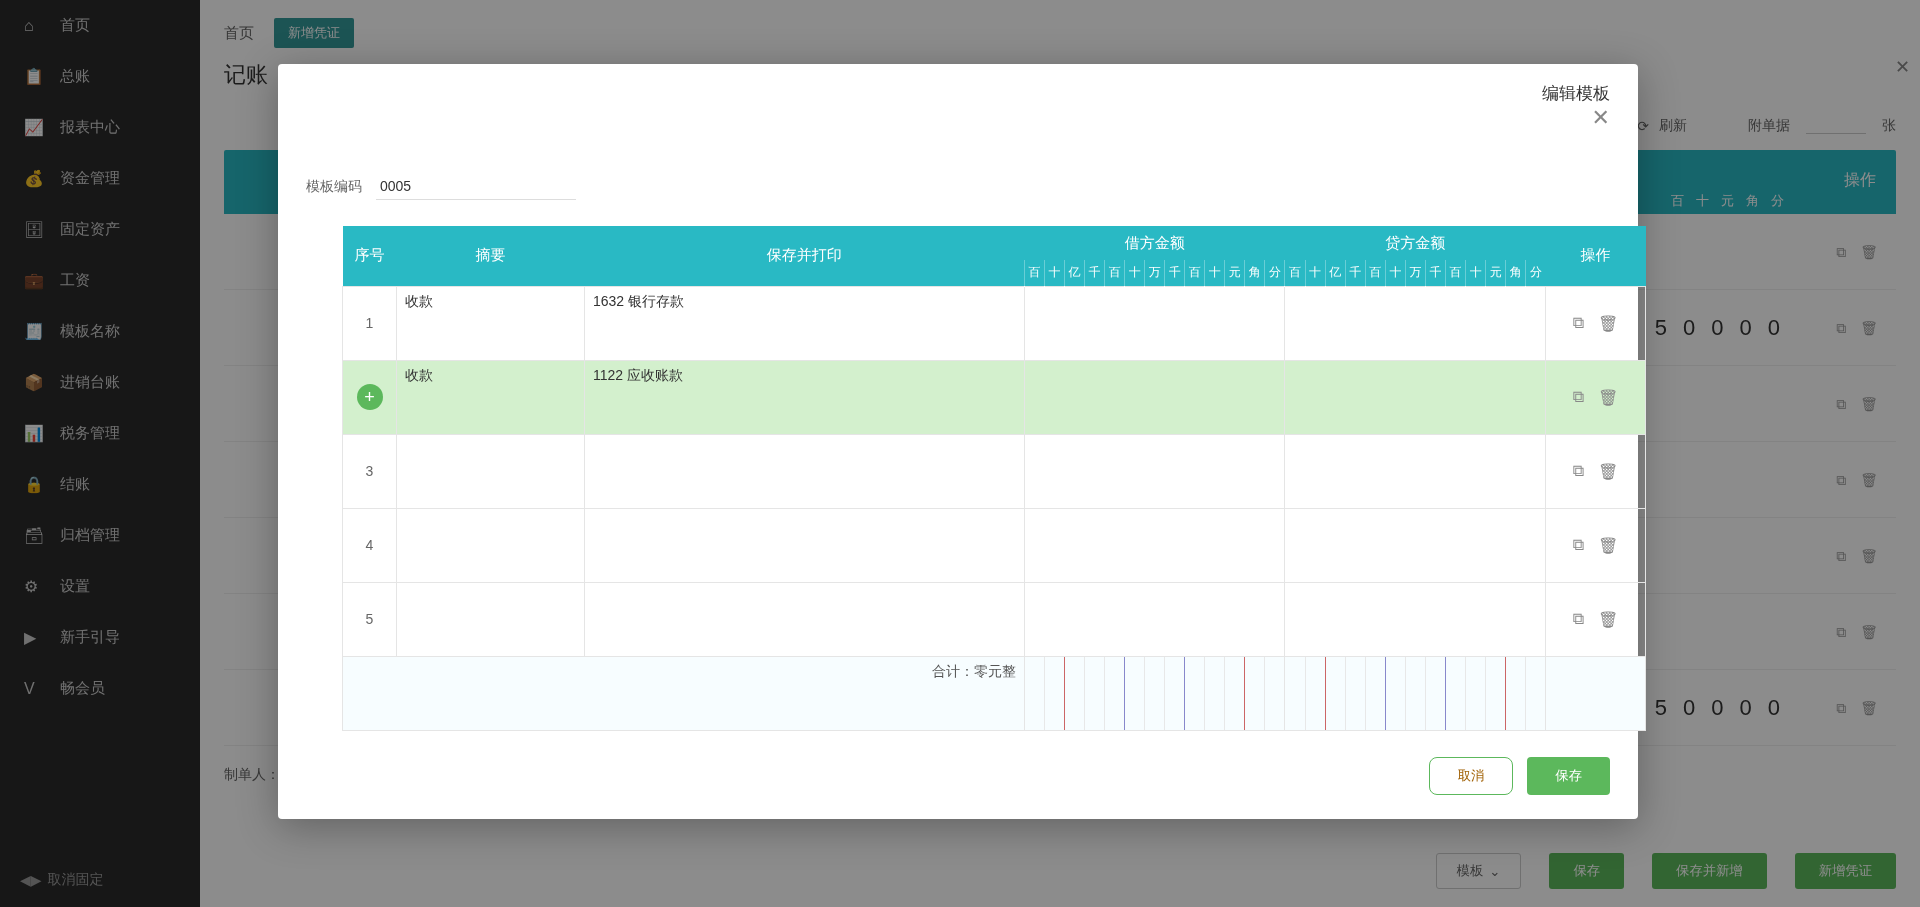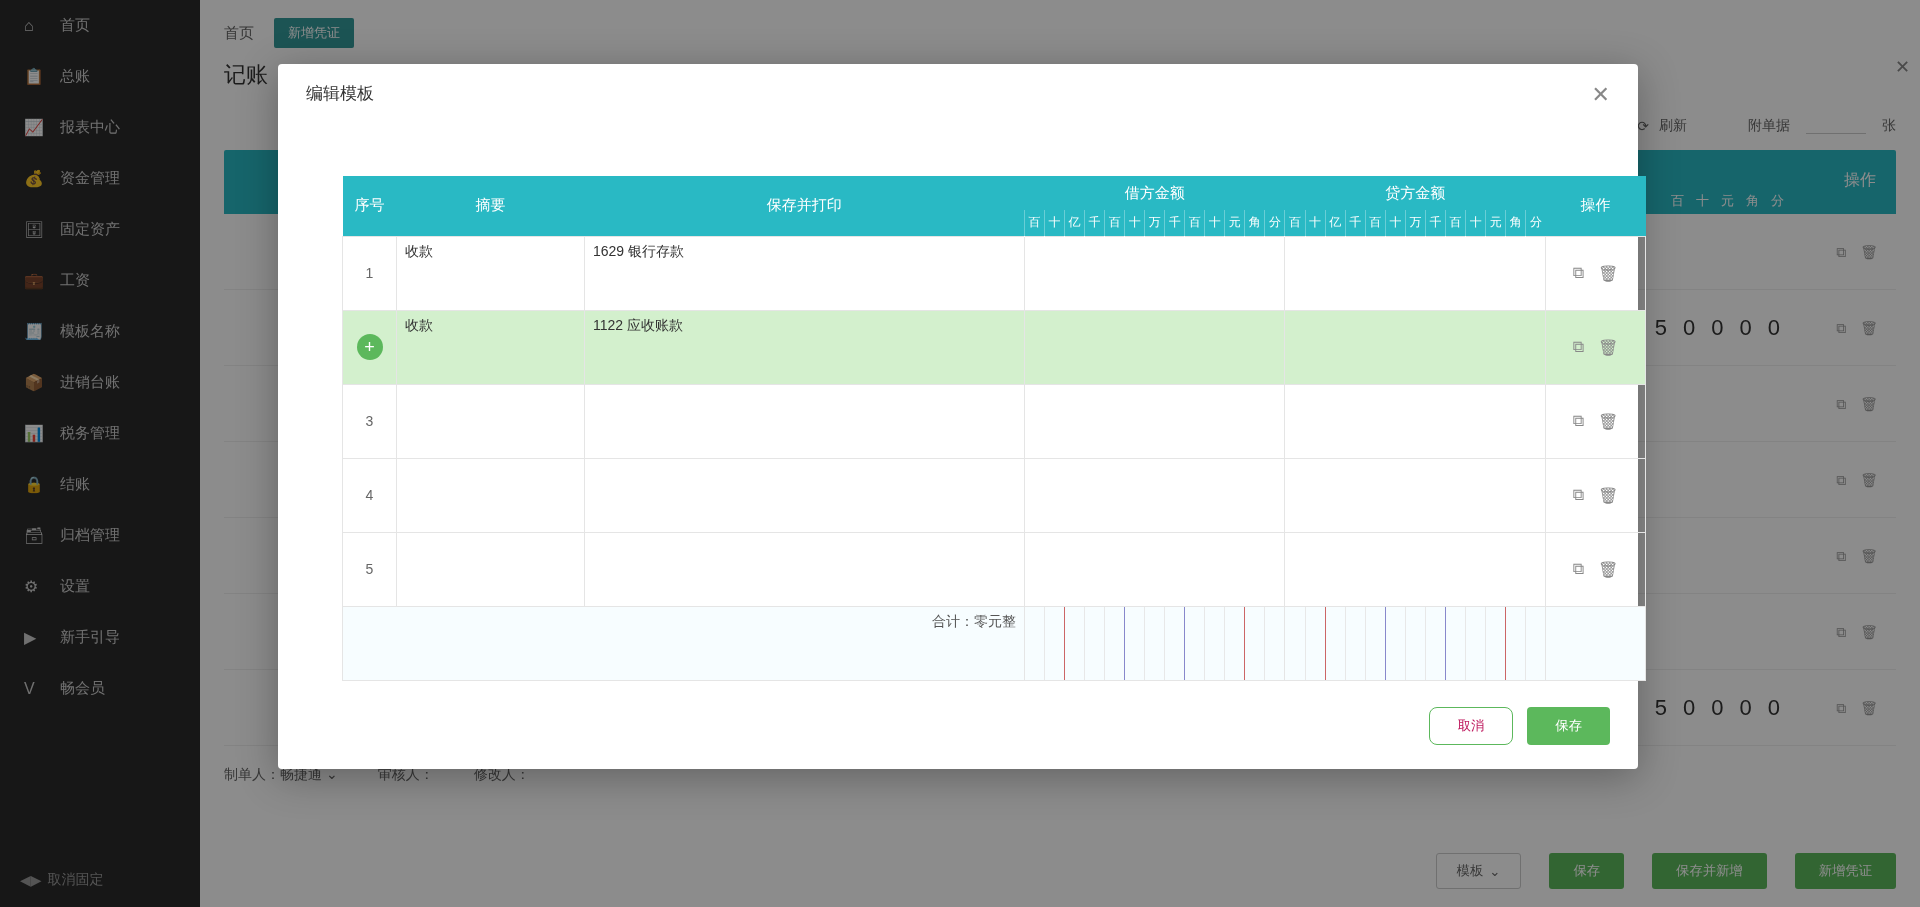--- a/index.html
+++ b/index.html
@@ -31,21 +31,21 @@
     .bottom-info { margin-top: 20px; display: flex; gap: 40px; color: #666; font-size: 14px; }
     .bottom-btns { position: absolute; right: 24px; bottom: 18px; display: flex; gap: 28px; }
     .btn-outline { border: 1px solid #ccc; background: #fff; padding: 8px 20px; border-radius: 3px; color: #666; display:flex; align-items:center; gap:6px; }
     .btn-green { background: #5cb85c; color: #fff; padding: 8px 24px; border-radius: 3px; border: none; }
     
     
     .overlay { position: absolute; inset: 0; background: rgba(0,0,0,0.45); }
     
     
     .modal { position: absolute; left: 278px; top: 64px; width: 1360px; background: #fff; border-radius: 4px; box-shadow: 0 8px 40px rgba(0,0,0,0.3); }
-    .modal-header { padding: 18px 28px; font-size: 17px; font-weight: 500; border-bottom: 0; display: flex; justify-content: space-between; align-items: flex-start; }
+    .modal-header { padding: 18px 28px; font-size: 17px; font-weight: 500; border-bottom: 0; display: flex; justify-content: space-between; align-items: flex-end; flex-direction: column; }
     .modal-close { font-size: 22px; color: #888; cursor: pointer; }
     .modal-body { padding: 8px 28px 10px; }
     .form-row { display: flex; gap: 80px; margin: 16px 0 26px; }
     .form-field { display: flex; align-items: center; }
     .form-field label { color: #666; margin-right: 14px; font-size: 14px; }
     .form-field input { border: none; border-bottom: 1px solid #ddd; padding: 5px 4px; width: 200px; font-size: 14px; outline: none; color: #333; }
     
     
     .vtable { width: 100%; border-collapse: collapse; margin-left: 36px; }
     .vtable th { background: #29b9c4; color: #fff; font-weight: 500; font-size: 15px; }
@@ -67,21 +67,21 @@
     .amt-cell.red { border-left: 1px solid #cc6666; }
     .amt-cell.blue { border-left: 1px solid #8888cc; }
     .row-highlight td { background: #d3f0cd !important; }
     .add-btn { width: 26px; height: 26px; background: #5cb85c; border-radius: 50%; color: #fff; display: inline-flex; align-items: center; justify-content: center; font-size: 18px; cursor: pointer; }
     .act-icons { display: inline-flex; gap: 14px; color: #888; font-size: 16px; }
     .act-icons span { cursor: pointer; }
     
     .total-row td { background: #f7fdff; height: 74px; vertical-align: middle; font-size: 16px; color: #555; text-align: right; }
     
     .modal-footer { padding: 16px 28px 24px; display: flex; justify-content: flex-end; gap: 14px; }
-    .btn-cancel { background: #fff; border: 1px solid #5cb85c; color: #be185d; padding: 9px 28px; border-radius: 8px; cursor: pointer; }
+    .btn-cancel { background: #fff; border: 1px solid #5cb85c; color: #a16207; padding: 9px 28px; border-radius: 8px; cursor: pointer; }
     .btn-save { background: #5cb85c; border: none; color: #fff; padding: 9px 28px; border-radius: 4px; cursor: pointer; }
     
     
     .tab-close-x { position:absolute; top:56px; right:10px; color:#888; font-size:18px; }
   </style>
 </head>
 <body>
 
 <div class="sidebar">
   <div id="sidebar-items">
@@ -238,20 +238,24 @@
 
 <div class="overlay"></div>
 
 <div class="modal">
   <div class="modal-header">
     <span>编辑模板</span>
     <span class="modal-close">✕</span>
   </div>
   <div class="modal-body">
     <div class="form-row">
+      <div class="form-field">
+        <label>模板编码</label>
+        <input value="0005" style="">
+      </div>
     </div>
 
     <table class="vtable">
       <thead>
         <tr class="th-top">
           <th class="col-seq" rowspan="2">序号</th>
           <th class="col-summary" rowspan="2">摘要</th>
           <th class="col-account" rowspan="2">保存并打印</th>
           <th class="col-amt" colspan="13">借方金额</th>
           <th class="col-amt" colspan="13">贷方金额</th>
@@ -283,21 +287,21 @@
             <td>十</td>
             <td>元</td>
             <td>角</td>
             <td>分</td>
           </tr>
       </thead>
       <tbody id="vtbody">
           <tr>
             <td class="seq">1</td>
             <td>收款</td>
-            <td>1629 银行存款</td>
+            <td>1632 银行存款</td>
             <td colspan="13" class="amt">
               <div class="amt-cells">
                 <div class="amt-cell"></div>
                 <div class="amt-cell"></div>
                 <div class="amt-cell red"></div>
                 <div class="amt-cell"></div>
                 <div class="amt-cell"></div>
                 <div class="amt-cell blue"></div>
                 <div class="amt-cell"></div>
                 <div class="amt-cell"></div>

